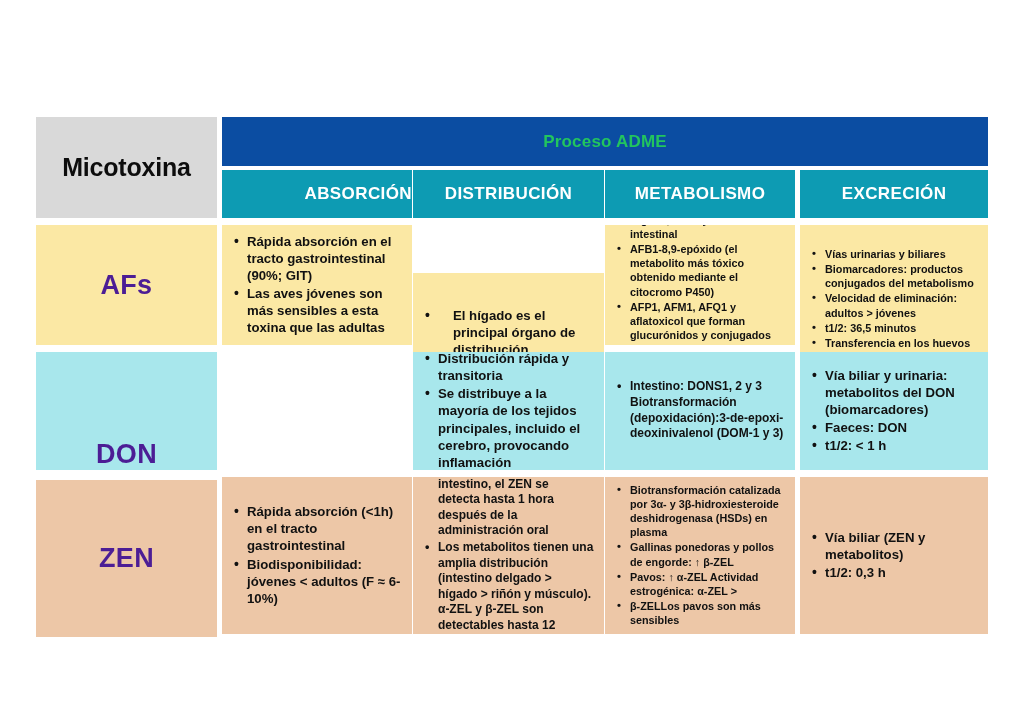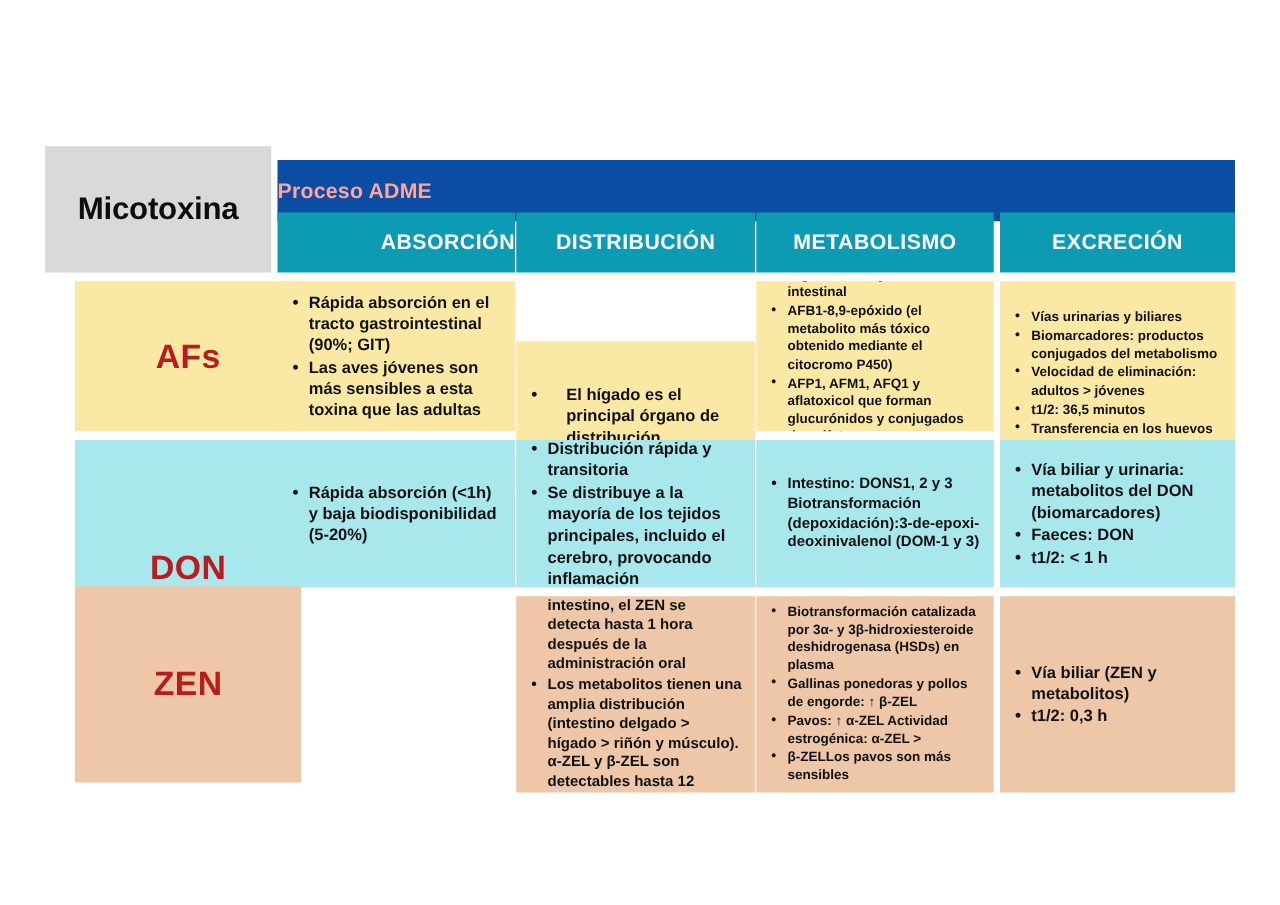--- a/index.html
+++ b/index.html
@@ -15,28 +15,27 @@
     width: 952px; height: 517px;
   }
 
   
   .cell {
     position: absolute;
     overflow: hidden;
   }
   .hdr-main {
     background: #0B4DA2;
-    color: #fca5a5;
-    display: flex;
-    align-items: center;
-    justify-content: flex-start;
+    color: #22c55e;
+    display: flex;
+    align-items: center;
+    justify-content: center;
     font-size: 17px;
     font-weight: bold;
     letter-spacing: .2px;
-    margin-top: 11px;
   }
   .hdr-sub {
     background: #0D9BB3;
     color: #ffffff;
     display: flex;
     align-items: center;
     justify-content: center;
     font-size: 17px;
     font-weight: bold;
     letter-spacing: .4px;
@@ -50,23 +49,22 @@
     font-size: 25px;
     font-weight: bold;
     letter-spacing: -.2px;
   }
   .rowlabel {
     display: flex;
     align-items: center;
     justify-content: center;
     font-size: 27px;
     font-weight: bold;
-    color: #b91c1c;
+    color: #4c1d95;
     letter-spacing: .3px;
-    margin-left: 24px;
   }
   .body-cell {
     display: flex;
     align-items: center;
     color: #111111;
   }
   .body-cell ul {
     list-style: none;
     width: 100%;
   }
@@ -156,25 +154,20 @@
       <li>Velocidad de eliminación: adultos &gt; jóvenes</li>
       <li>t1/2: 36,5 minutos</li>
       <li>Transferencia en los huevos</li>
     </ul>
   </div>
 
   <div class="cell rowlabel r-don" style="left:0px; top:235px; width:181px; height:118px;align-items:flex-end;">
     <span>DON</span>
   </div>
 
-  <div class="cell body-cell r-don pad-s fs-13" style="left:186px; top:235px; width:190px; height:118px;">
-    <ul>
-      <li>Rápida absorción (&lt;1h) y baja biodisponibilidad (5-20%)</li>
-    </ul>
-  </div>
 
   <div class="cell body-cell r-don pad-s fs-13" style="left:377px; top:235px; width:191px; height:118px;">
     <ul>
       <li>Distribución rápida y transitoria</li>
       <li>Se distribuye a la mayoría de los tejidos principales, incluido el cerebro, provocando inflamación</li>
     </ul>
   </div>
 
   <div class="cell body-cell r-don pad-s fs-12" style="left:569px; top:235px; width:190px; height:118px;">
     <ul>
@@ -183,24 +176,30 @@
   </div>
 
   <div class="cell body-cell r-don pad-s fs-13" style="left:764px; top:235px; width:188px; height:118px;">
     <ul>
       <li>Vía biliar y urinaria: metabolitos del DON (biomarcadores)</li>
       <li>Faeces: DON</li>
       <li>t1/2: &lt; 1 h</li>
     </ul>
   </div>
 
-  <div class="cell rowlabel r-zen" style="left:0px; top:352px; width:181px; height:157px;">
+  <div class="cell rowlabel r-zen" style="left:0px; top:363px; width:181px; height:157px;">
     <span>ZEN</span>
   </div>
 
+  <div class="cell body-cell r-zen pad-s fs-13" style="left:186px; top:360px; width:190px; height:157px;">
+    <ul>
+      <li>Rápida absorción (&lt;1h) en el tracto gastrointestinal</li>
+      <li>Biodisponibilidad: jóvenes &lt; adultos (F ≈ 6-10%)</li>
+    </ul>
+  </div>
 
   <div class="cell body-cell r-zen pad-s fs-12" style="left:377px; top:360px; width:191px; height:157px;">
     <ul>
       <li>En hígado, riñón e intestino, el ZEN se detecta hasta 1 hora después de la administración oral</li>
       <li>Los metabolitos tienen una amplia distribución (intestino delgado &gt; hígado &gt; riñón y músculo). α-ZEL y β-ZEL son detectables hasta 12 horas.</li>
     </ul>
   </div>
 
   <div class="cell body-cell r-zen pad-s fs-11" style="left:569px; top:360px; width:190px; height:157px;">
     <ul>

